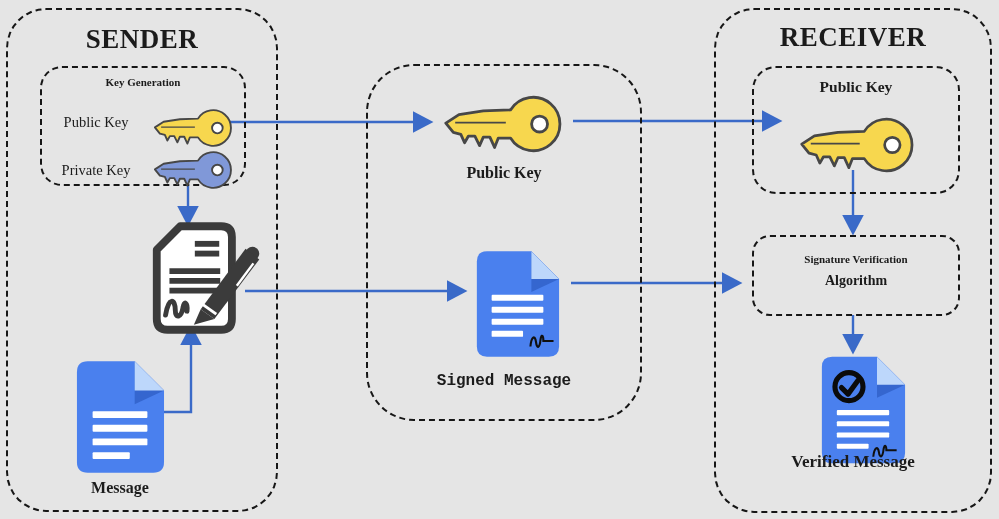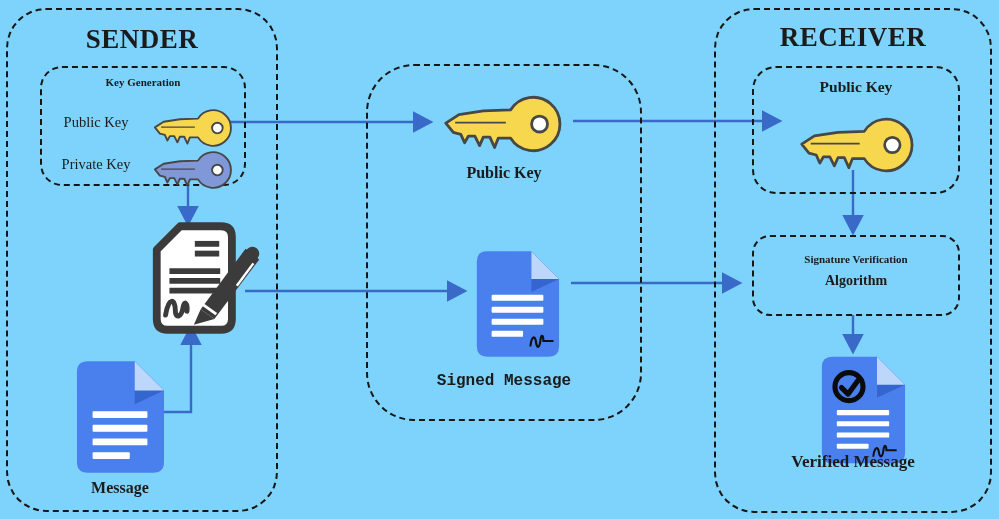--- a/index.html
+++ b/index.html
@@ -9,21 +9,21 @@
     --c-key-stroke:#474747;
     --c-doc-blue:#4a80ee;
     --c-fold-light:#bdd7fb;
     --c-fold-dark:#3566cf;
     --c-icon-dark:#3b3b3b;
     --c-border:#161616;
     --c-text:#1b1b1b;
   }
   html,body{margin:0;padding:0;background:#ffffff;}
   .stage{
-    position:relative;width:999px;height:519px;background:#7dd3fc;overflow:hidden;
+    position:relative;width:999px;height:519px;background:#e5e5e5;overflow:hidden;
     font-family:"Liberation Serif", serif;color:var(--c-text);
   }
   .panel,.subbox{position:absolute;border:2px dashed var(--c-border);background:transparent;box-sizing:border-box;}
   .panel{border-radius:40px;}
   .subbox{border-radius:22px;}
   .lbl{position:absolute;text-align:center;white-space:nowrap;line-height:1.15;}
   .big-title{font-size:27px;font-weight:bold;letter-spacing:.5px;left:0;right:0;}
   .sub-title{font-size:11px;font-weight:bold;left:0;right:0;}
   .key-label{font-size:14.5px;}
   .bold16{font-size:16px;font-weight:bold;}
@@ -66,21 +66,21 @@
 
   <section class="panel" style="left:6px;top:8px;width:272px;height:504px;">
     <div class="lbl big-title" style="top:14px;">SENDER</div>
 
     <div class="subbox" style="left:32px;top:56px;width:206px;height:120px;">
       <div class="lbl sub-title" style="top:8px;">Key Generation</div>
       <div class="lbl key-label" style="left:6px;top:46px;width:96px;">Public Key</div>
       <svg class="icon" style="left:110px;top:40px;width:82px;height:40px;color:var(--c-key-yellow)" viewBox="0 0 130 64">
           <use href="#sym-key" xlink:href="#sym-key"></use>
         </svg>
-      <div class="lbl key-label" style="left:6px;top:88px;width:96px;">Private Key</div>
+      <div class="lbl key-label" style="left:6px;top:94px;width:96px;">Private Key</div>
       <svg class="icon" style="left:110px;top:82px;width:82px;height:40px;color:var(--c-key-blue)" viewBox="0 0 130 64">
           <use href="#sym-key" xlink:href="#sym-key"></use>
         </svg>
     </div>
 
 
     <svg class="icon" style="left:139px;top:210px;width:122px;height:116px;" viewBox="0 0 125 118">
       <path d="M34,6 H76 Q87,6 87,17 V101 Q87,112 76,112 H21 Q10,112 10,101 V30 Z" fill="#ffffff" style="stroke:var(--c-icon-dark)" stroke-width="8" stroke-linejoin="round"></path>
       <g style="stroke:var(--c-icon-dark)" stroke-width="6">
         <line x1="49" y1="24" x2="74" y2="24"></line>

